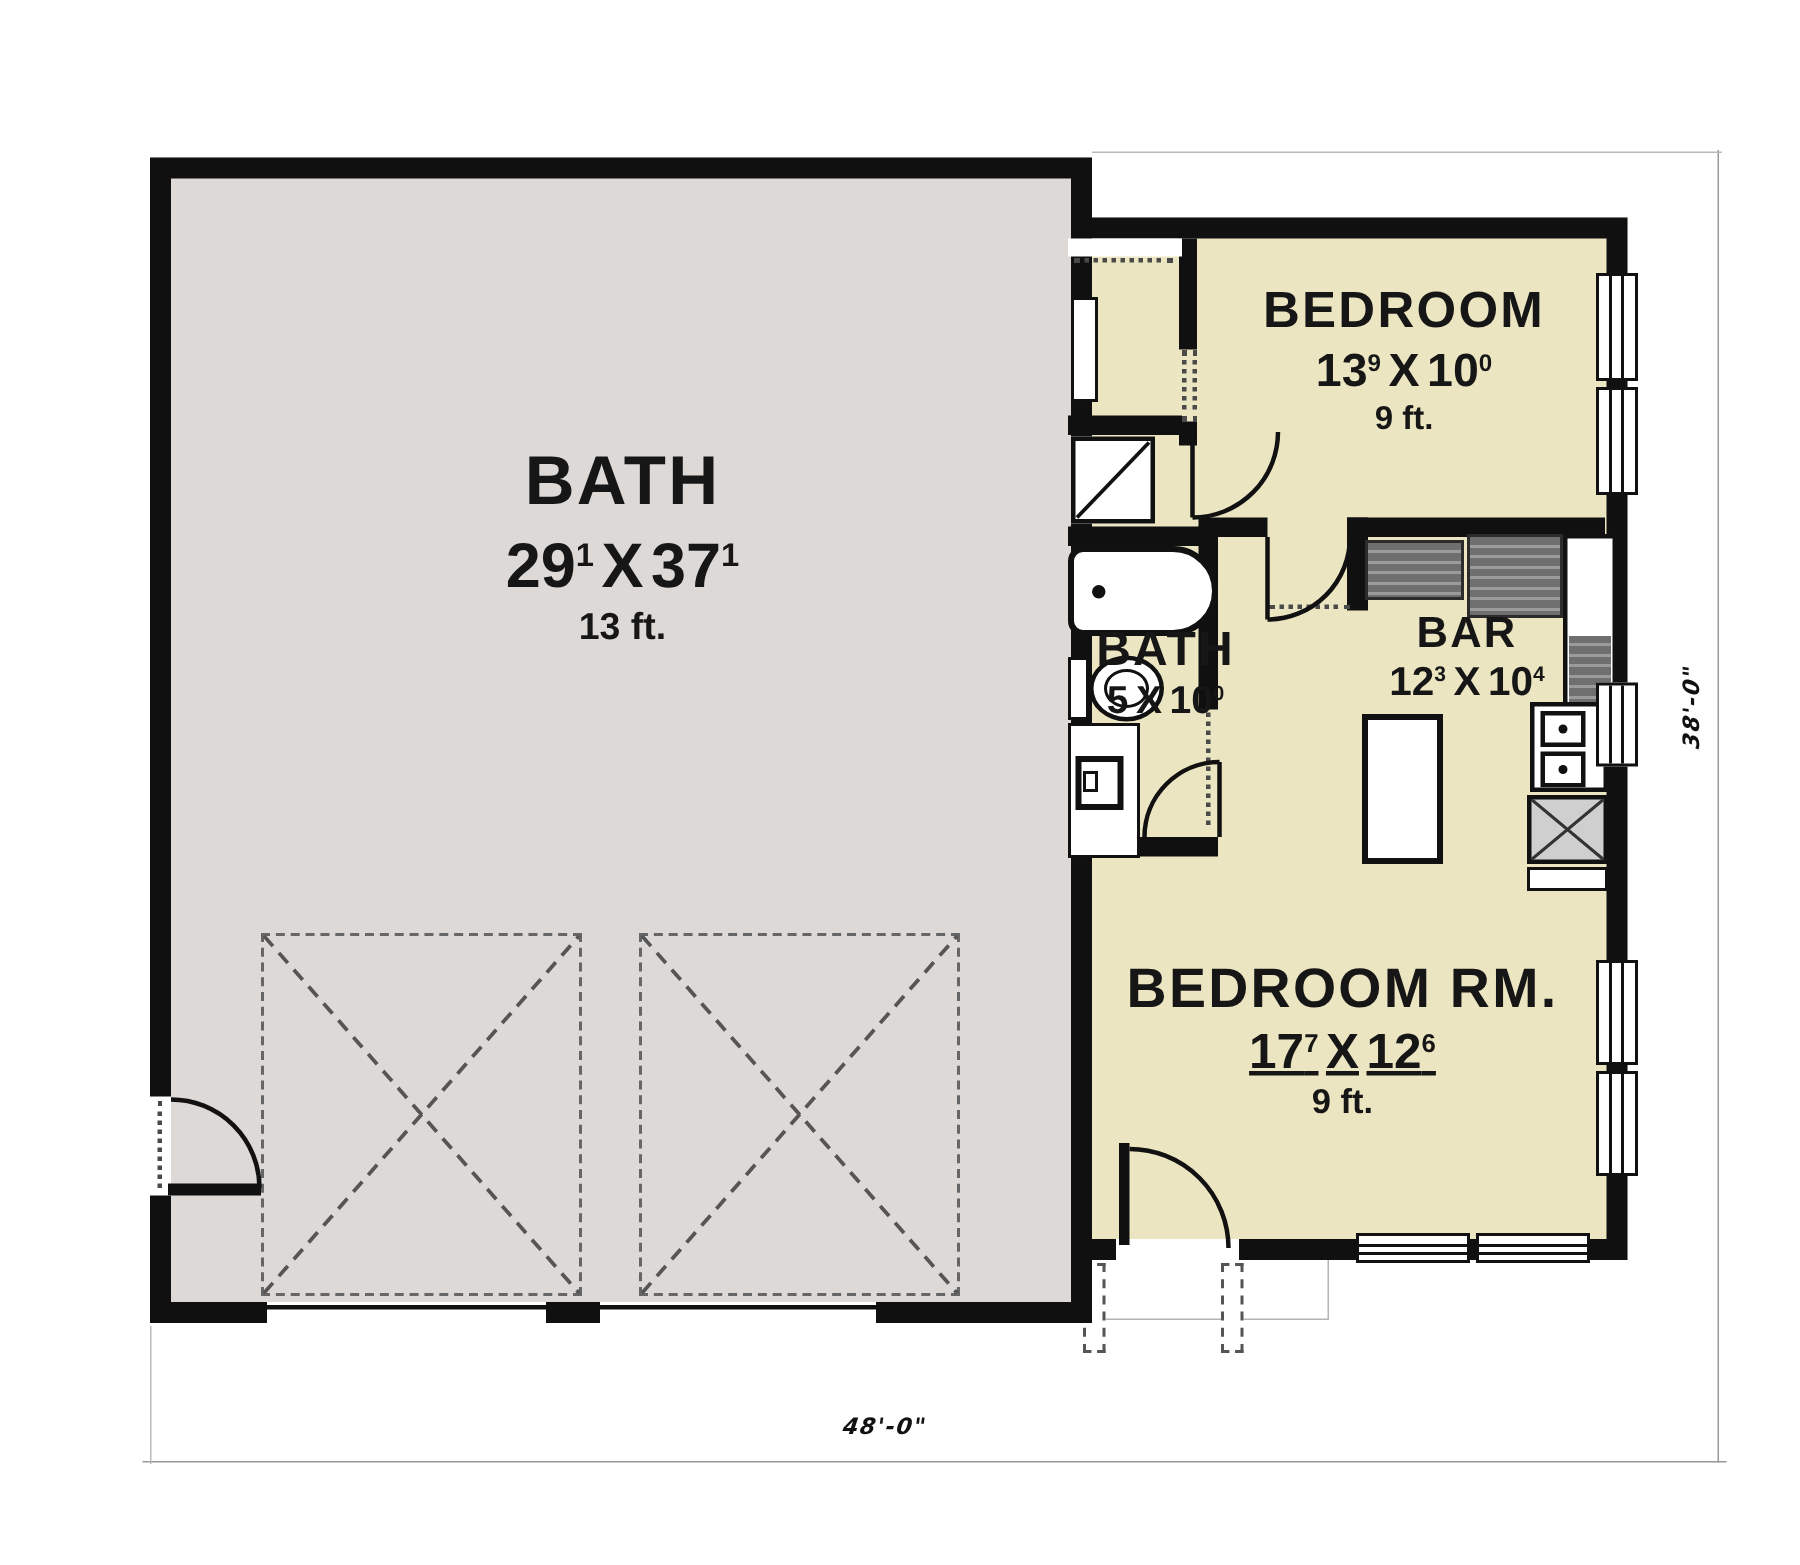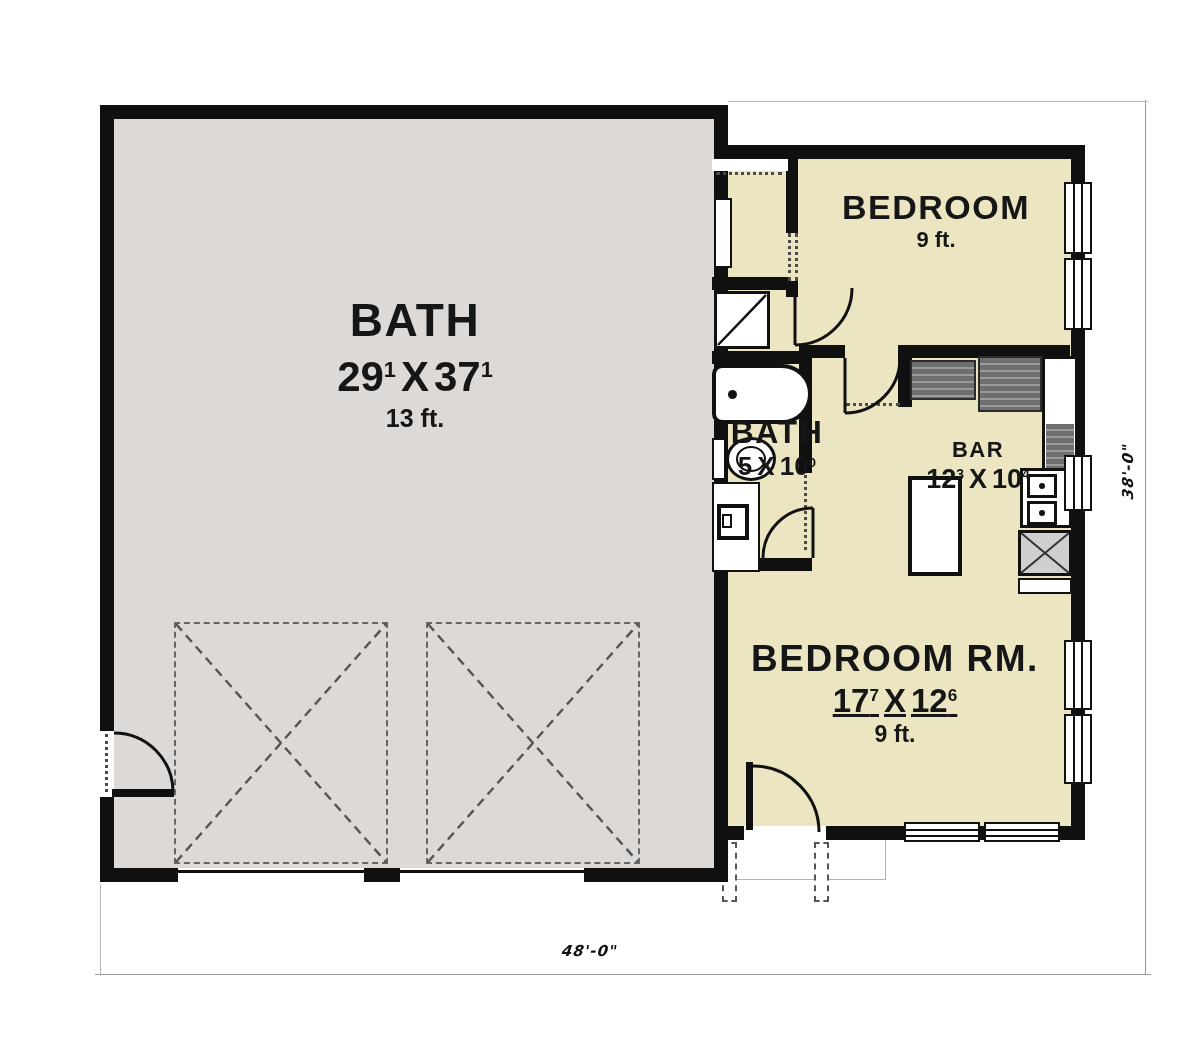--- a/index.html
+++ b/index.html
@@ -143,32 +143,35 @@
   <div class="room-label" style="left:250px;top:295px;width:330px;">
     <div class="rname" style="font-size:46px;">BATH</div>
     <div class="rdim" style="font-size:42px;margin-top:6px;">
       <span>29</span><sup>1</sup><span class="sep">X</span><span>37</span><sup>1</sup>
     </div>
     <div class="rceil" style="font-size:25px;margin-top:4px;">13 ft.</div>
   </div>
 
   <div class="room-label" style="left:810px;top:188px;width:252px;">
     <div class="rname" style="font-size:34px;">BEDROOM</div>
+    <div class="rdim" style="font-size:31px;margin-top:4px;">
+      <span>13</span><sup>9</sup><span class="sep">X</span><span>10</span><sup>0</sup>
+    </div>
     <div class="rceil" style="font-size:22px;margin-top:2px;">9 ft.</div>
   </div>
 
   <div class="room-label" style="left:712px;top:415px;width:130px;">
     <div class="rname" style="font-size:32px;">BATH</div>
     <div class="rdim" style="font-size:26px;margin-top:1px;">
       <span>5</span><sup></sup><span class="sep">X</span><span>10</span><sup>0</sup>
     </div>
   </div>
 
   <div class="room-label" style="left:903px;top:406px;width:150px;">
-    <div class="rname" style="font-size:22px;margin-top:32px;">BAR</div>
+    <div class="rname" style="font-size:29px;">BAR</div>
     <div class="rdim" style="font-size:27px;margin-top:1px;">
       <span>12</span><sup>3</sup><span class="sep">X</span><span>10</span><sup>4</sup>
     </div>
   </div>
 
   <div class="room-label" style="left:745px;top:638px;width:300px;">
     <div class="rname" style="font-size:37px;">BEDROOM RM.</div>
     <div class="rdim" style="font-size:33px;margin-top:4px;text-decoration:underline;">
       <span>17</span><sup>7</sup><span class="sep">X</span><span>12</span><sup>6</sup>
     </div>

